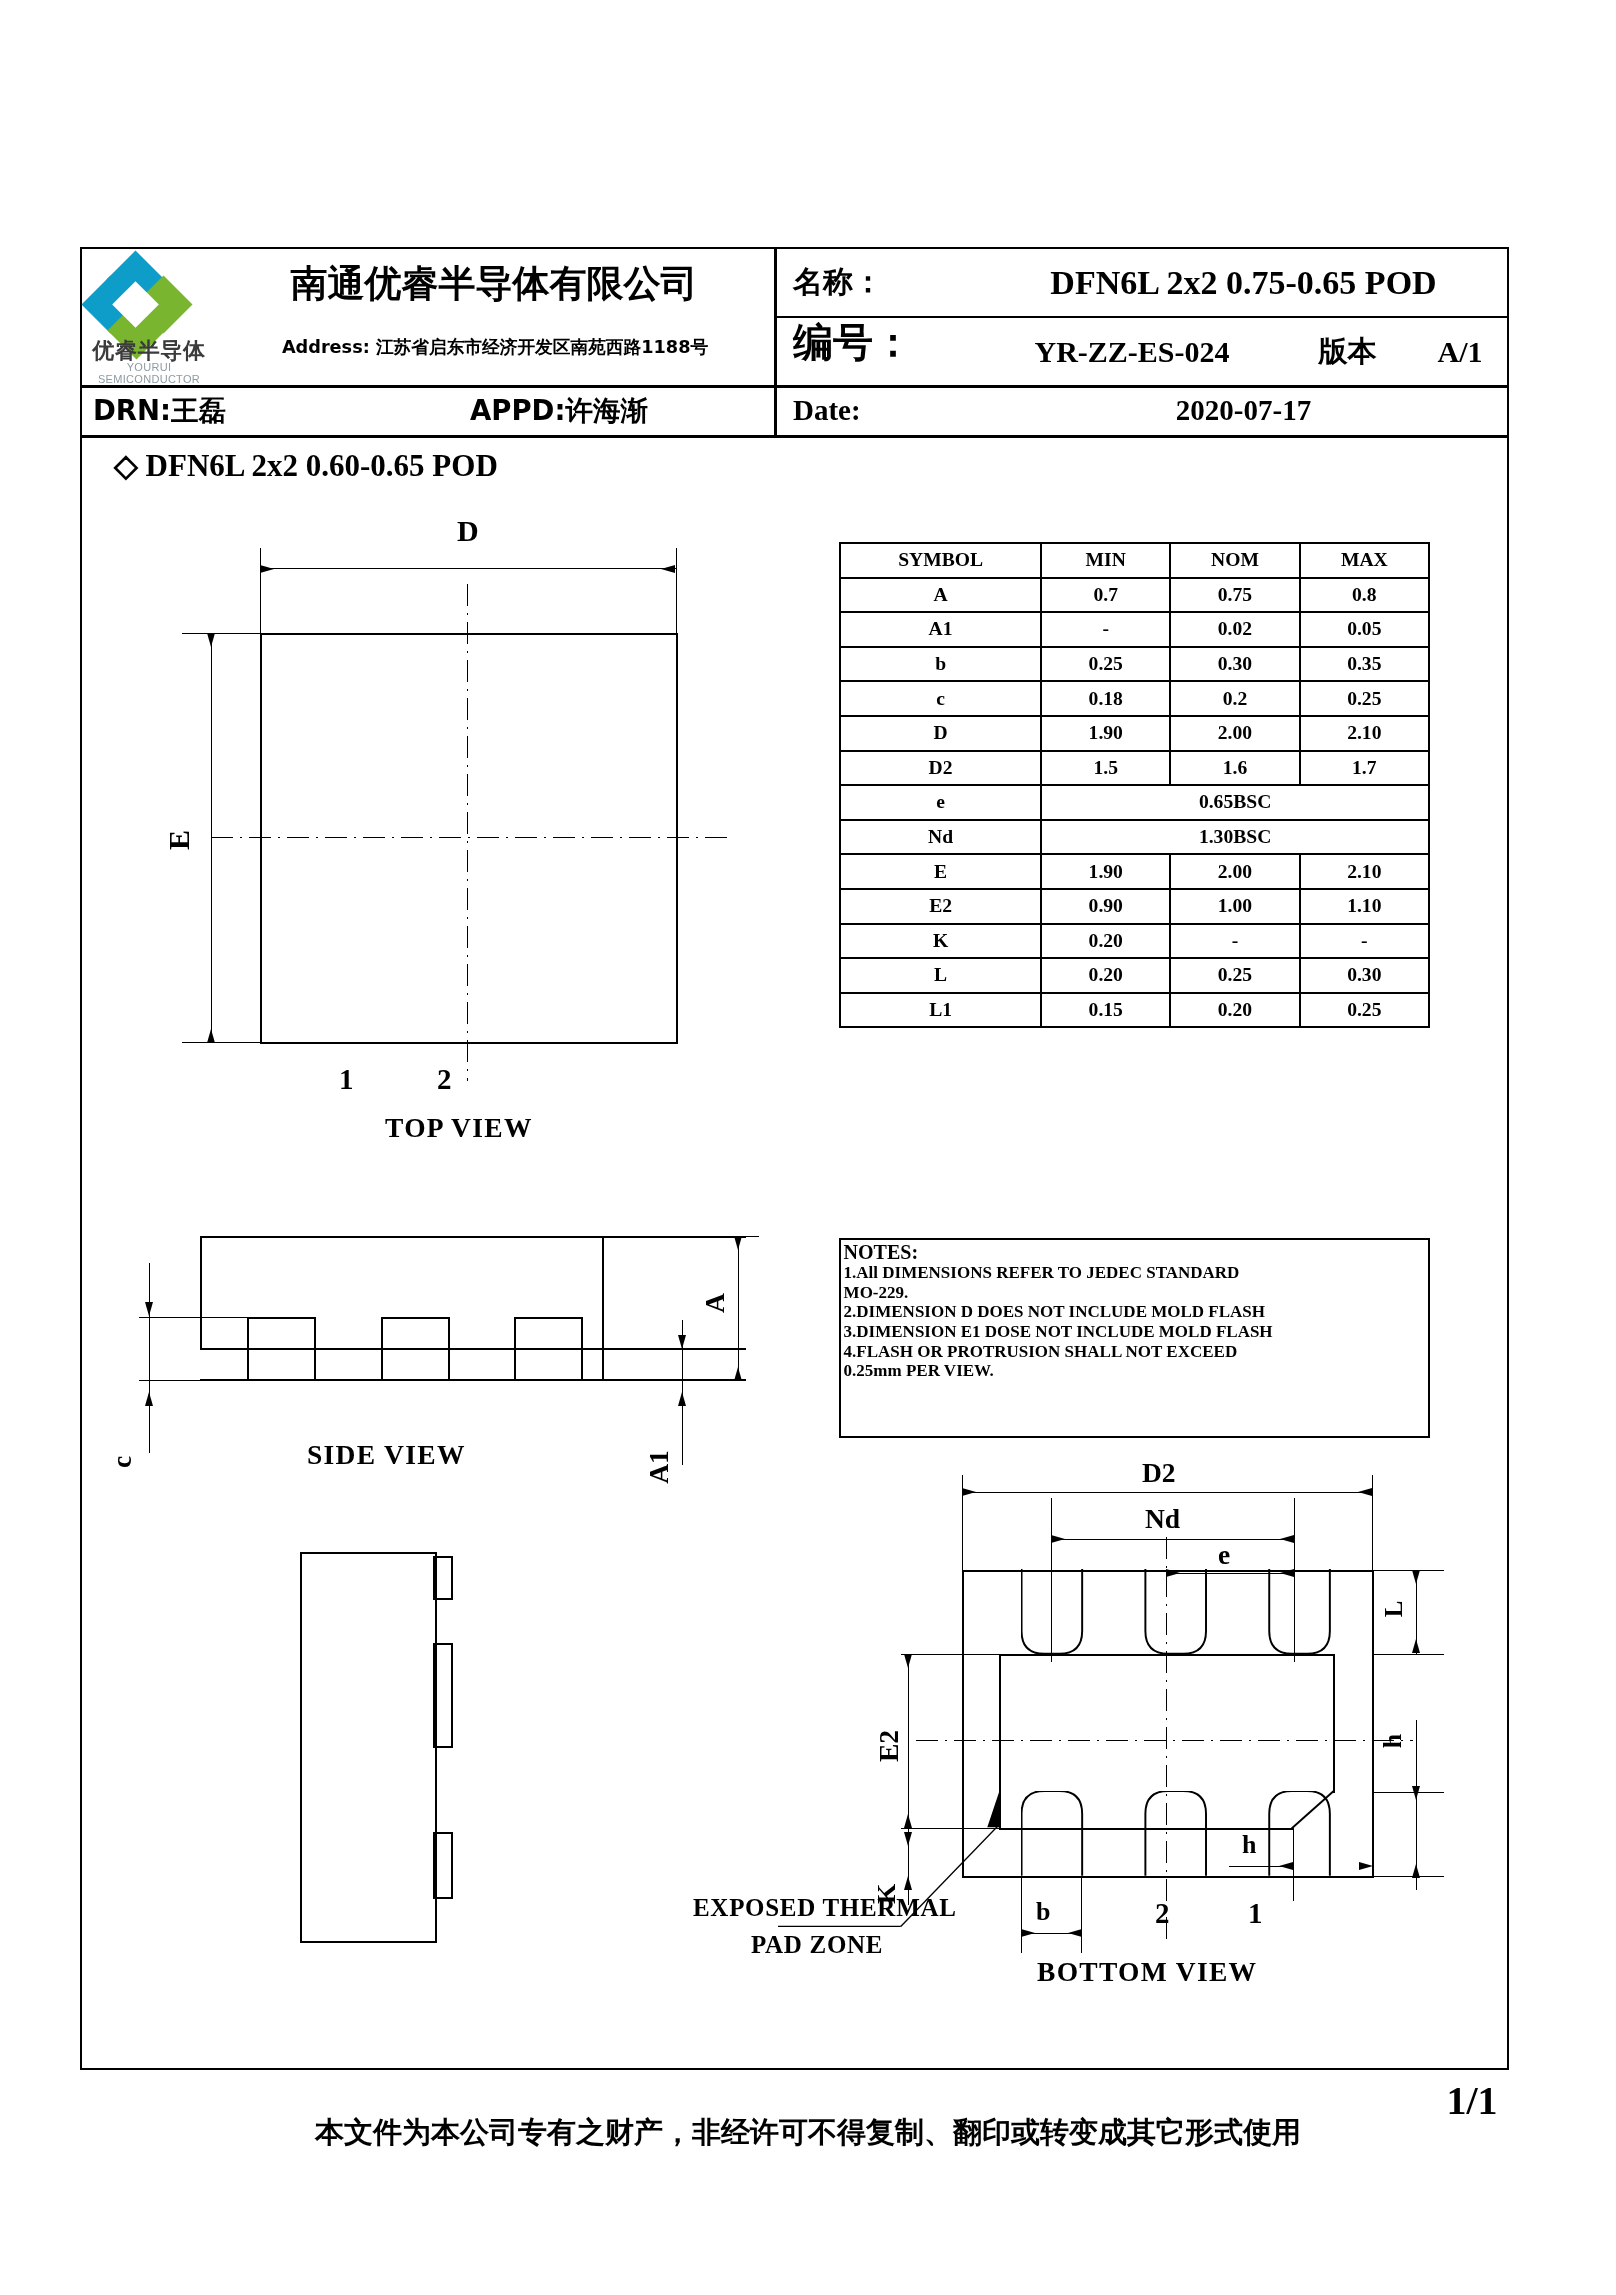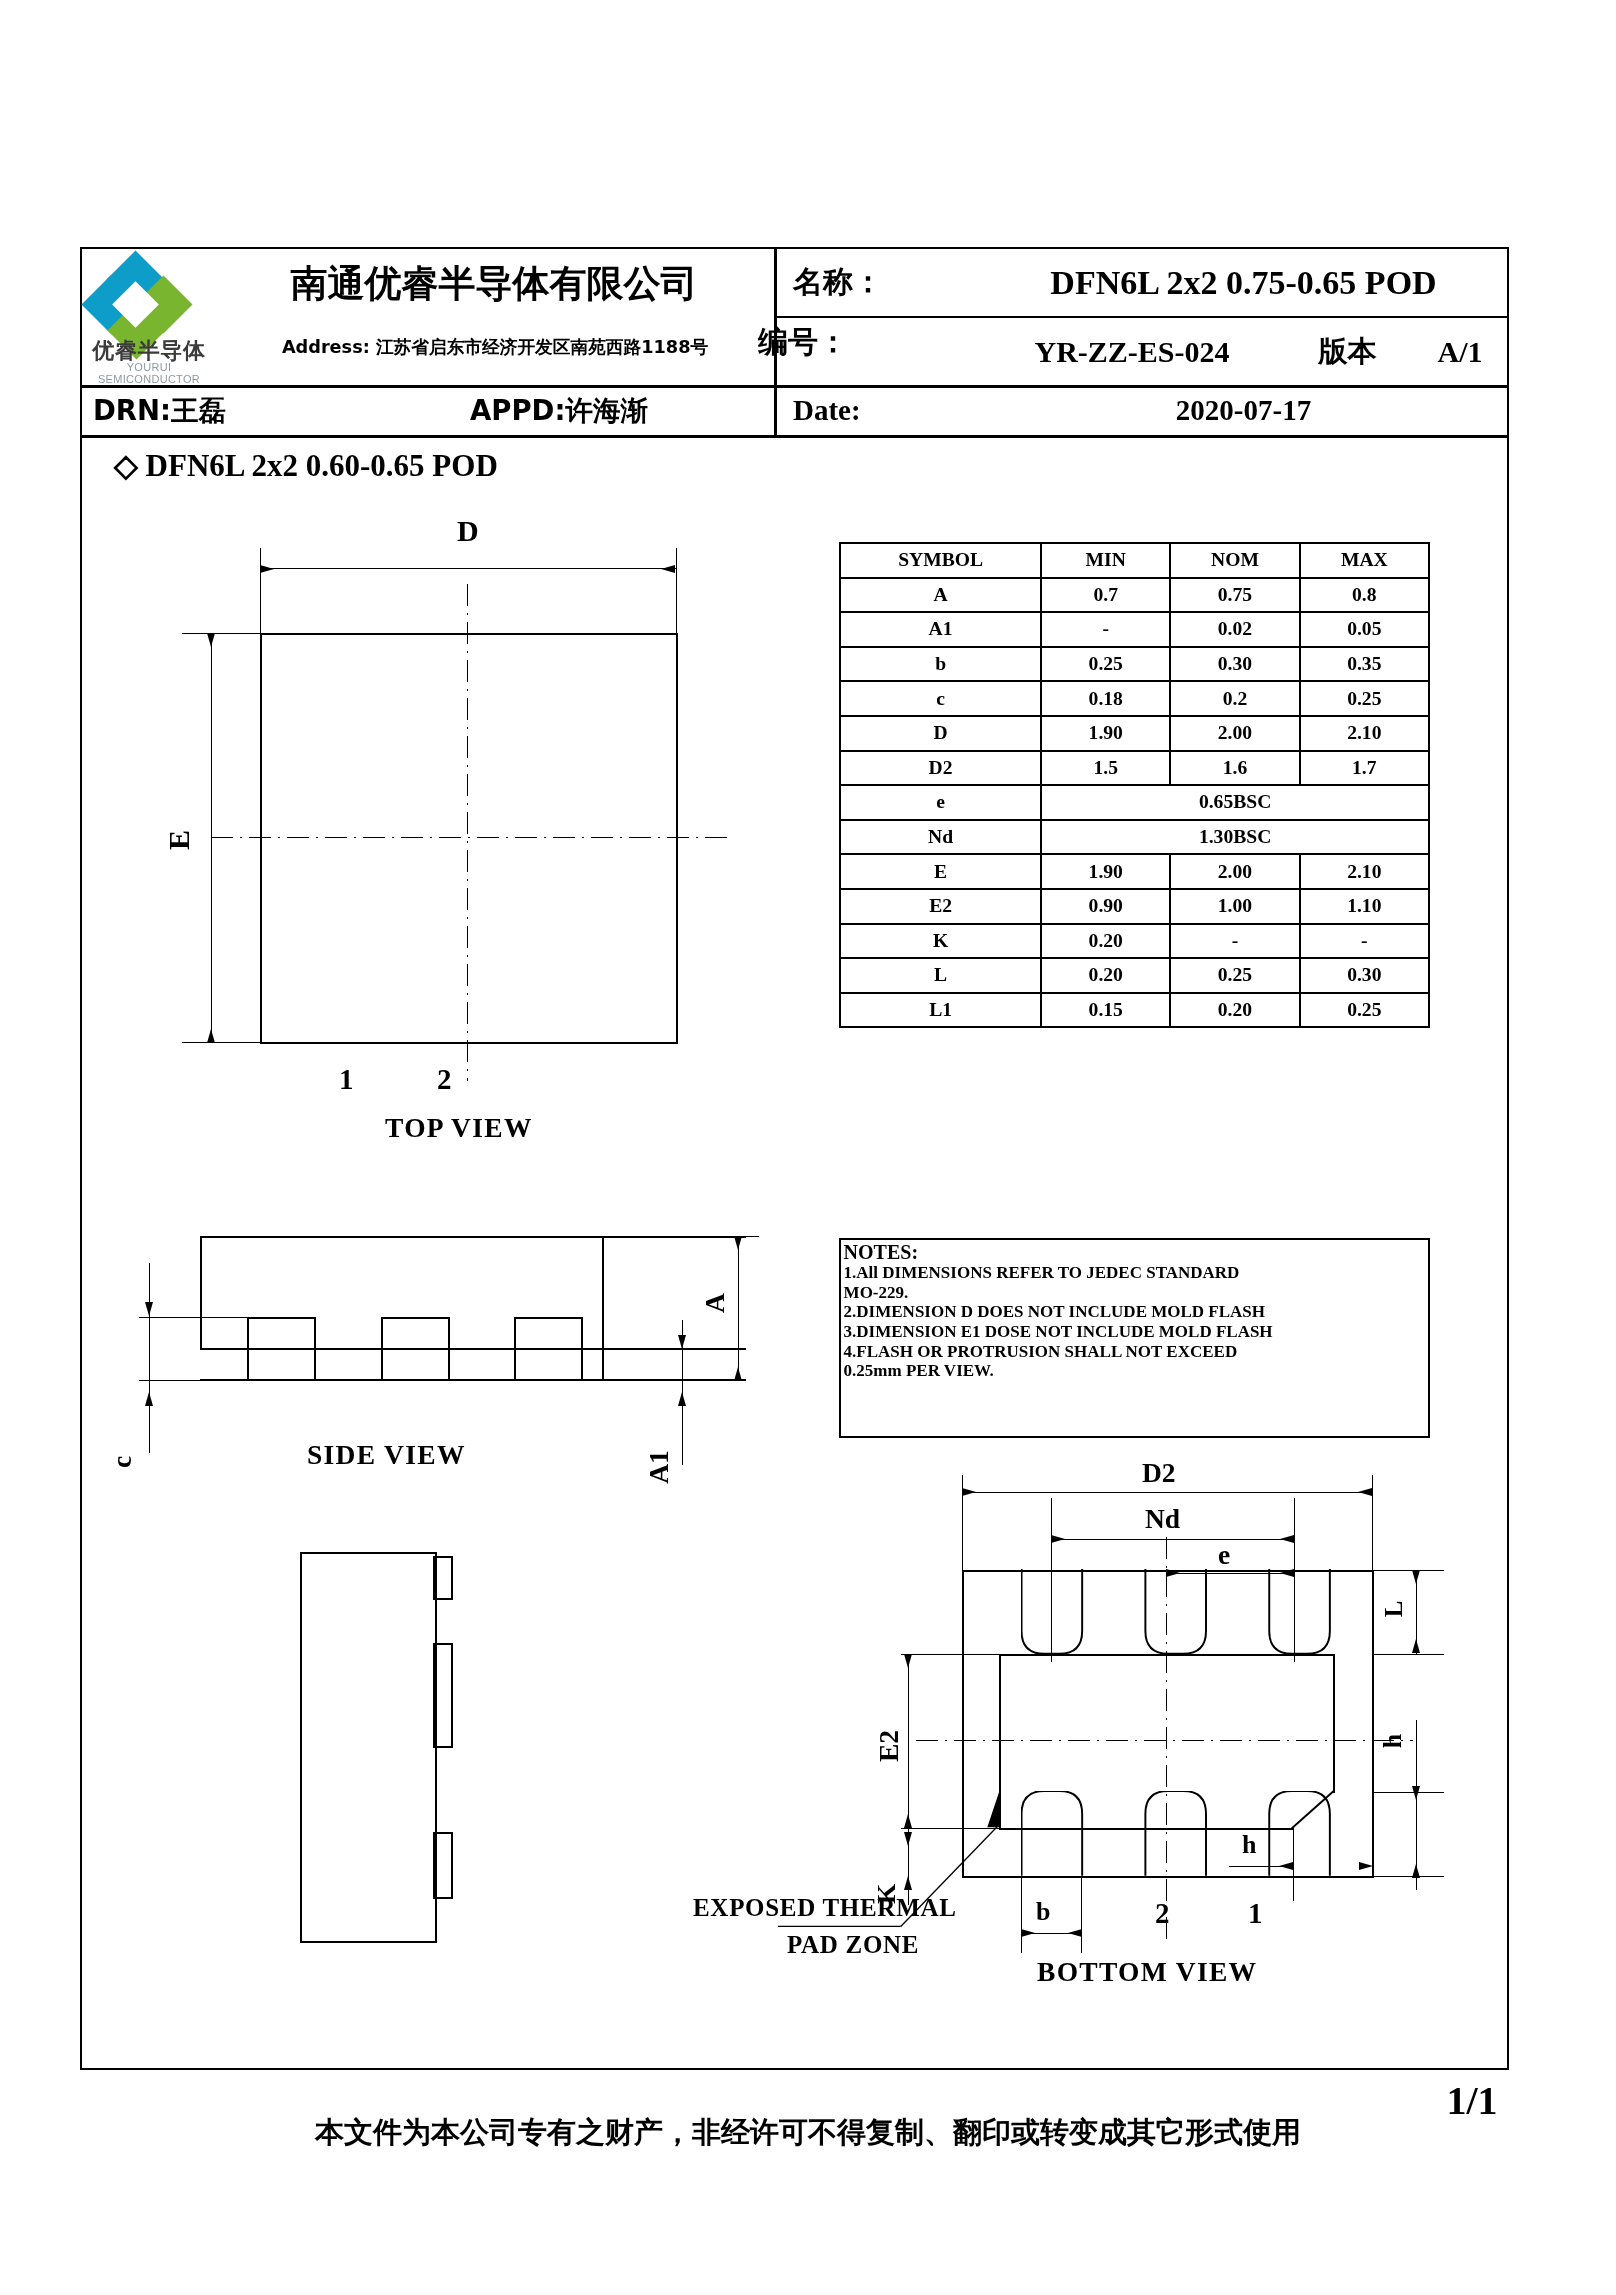--- a/index.html
+++ b/index.html
@@ -112,21 +112,21 @@
   <div class="cn" style="position:absolute;left:0;top:82px;width:128px;text-align:center;font-size:22px;color:#3b3b3b;letter-spacing:0.7px;">优睿半导体</div>
   <div style="position:absolute;left:0;top:107px;width:128px;text-align:center;font-size:11px;color:#8e9aa3;font-family:'Liberation Sans',sans-serif;letter-spacing:0.3px;">YOURUI SEMICONDUCTOR</div>
 </div>
 
 <div class="cell cn" style="left:216px;top:256px;width:556px;height:56px;font-size:37px;">南通优睿半导体有限公司</div>
 <div class="cell cn" style="left:216px;top:327px;width:558px;height:39px;font-size:17.7px;">Address: 江苏省启东市经济开发区南苑西路1188号</div>
 
 <div class="cell cn l" style="left:793px;top:249px;width:170px;height:67px;font-size:30px;">名称：</div>
 <div class="cell" style="left:980px;top:249px;width:527px;height:67px;font-size:34px;">DFN6L 2x2 0.75-0.65  POD</div>
 
-<div class="cell cn l" style="left:758px;top:318px;width:170px;height:49px;font-size:30px;">编号：</div>
+<div class="cell cn l" style="left:793px;top:318px;width:170px;height:49px;font-size:40px;">编号：</div>
 <div class="cell" style="left:980px;top:318px;width:304px;height:67px;font-size:30px;">YR-ZZ-ES-024</div>
 <div class="cell cn" style="left:1287px;top:318px;width:121px;height:67px;font-size:29px;">版本</div>
 <div class="cell" style="left:1412px;top:318px;width:96px;height:67px;font-size:30px;">A/1</div>
 
 <div class="cell cn l" style="left:93px;top:386px;width:364px;height:49px;font-size:27.5px;">DRN:王磊</div>
 <div class="cell cn l" style="left:470px;top:386px;width:303px;height:49px;font-size:27.5px;">APPD:许海渐</div>
 <div class="cell l" style="left:793px;top:386px;width:170px;height:49px;font-size:29px;">Date:</div>
 <div class="cell" style="left:980px;top:386px;width:527px;height:49px;font-size:29px;">2020-07-17</div>
 
 <div class="dt" style="left:114px;top:447px;font-size:31px;">◇ DFN6L 2x2 0.60-0.65  POD</div>
@@ -298,21 +298,21 @@
   <div class="dt" style="left:1036px;top:1897px;font-size:26px;">b</div>
 
   <div class="dt" style="left:1155px;top:1897px;font-size:29px;">2</div>
   <div class="dt" style="left:1248px;top:1897px;font-size:29px;">1</div>
 
   <svg style="position:absolute;left:778px;top:1825px;width:222px;height:118px;" viewBox="0 0 340 180" width="222" height="118">
     <line x1="336" y1="2" x2="188" y2="155" stroke="#000" stroke-width="2"></line>
     <line x1="188" y1="155" x2="0" y2="155" stroke="#000" stroke-width="2"></line>
   </svg>
   <div class="dt" style="left:693px;top:1894px;font-size:25px;letter-spacing:0.7px;">EXPOSED  THERMAL</div>
-  <div class="dt" style="left:751px;top:1931px;font-size:25px;letter-spacing:0.7px;margin-left:36px;">PAD ZONE</div>
+  <div class="dt" style="left:751px;top:1931px;font-size:25px;letter-spacing:0.7px;">PAD ZONE</div>
 
   <div class="dt" style="left:1037px;top:1956px;font-size:27.5px;letter-spacing:1.3px;">BOTTOM VIEW</div>
 </div>
 
 <table id="dimtable">
   <thead>
     <tr>
       <td class="sym">SYMBOL</td>
       <td class="v">MIN</td>
       <td class="v">NOM</td>

